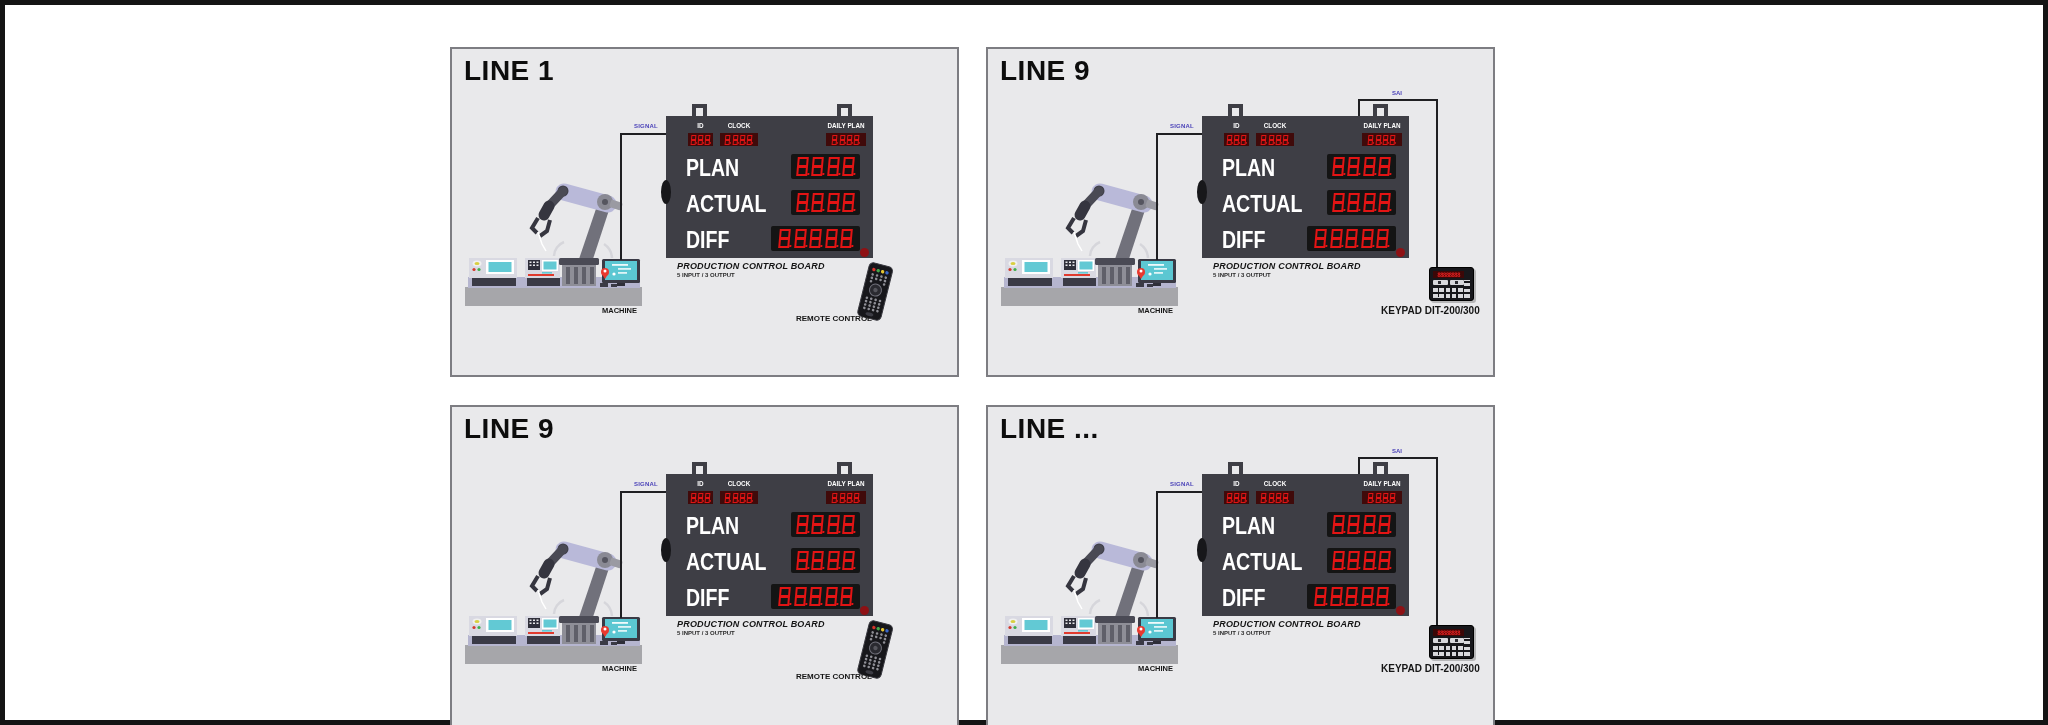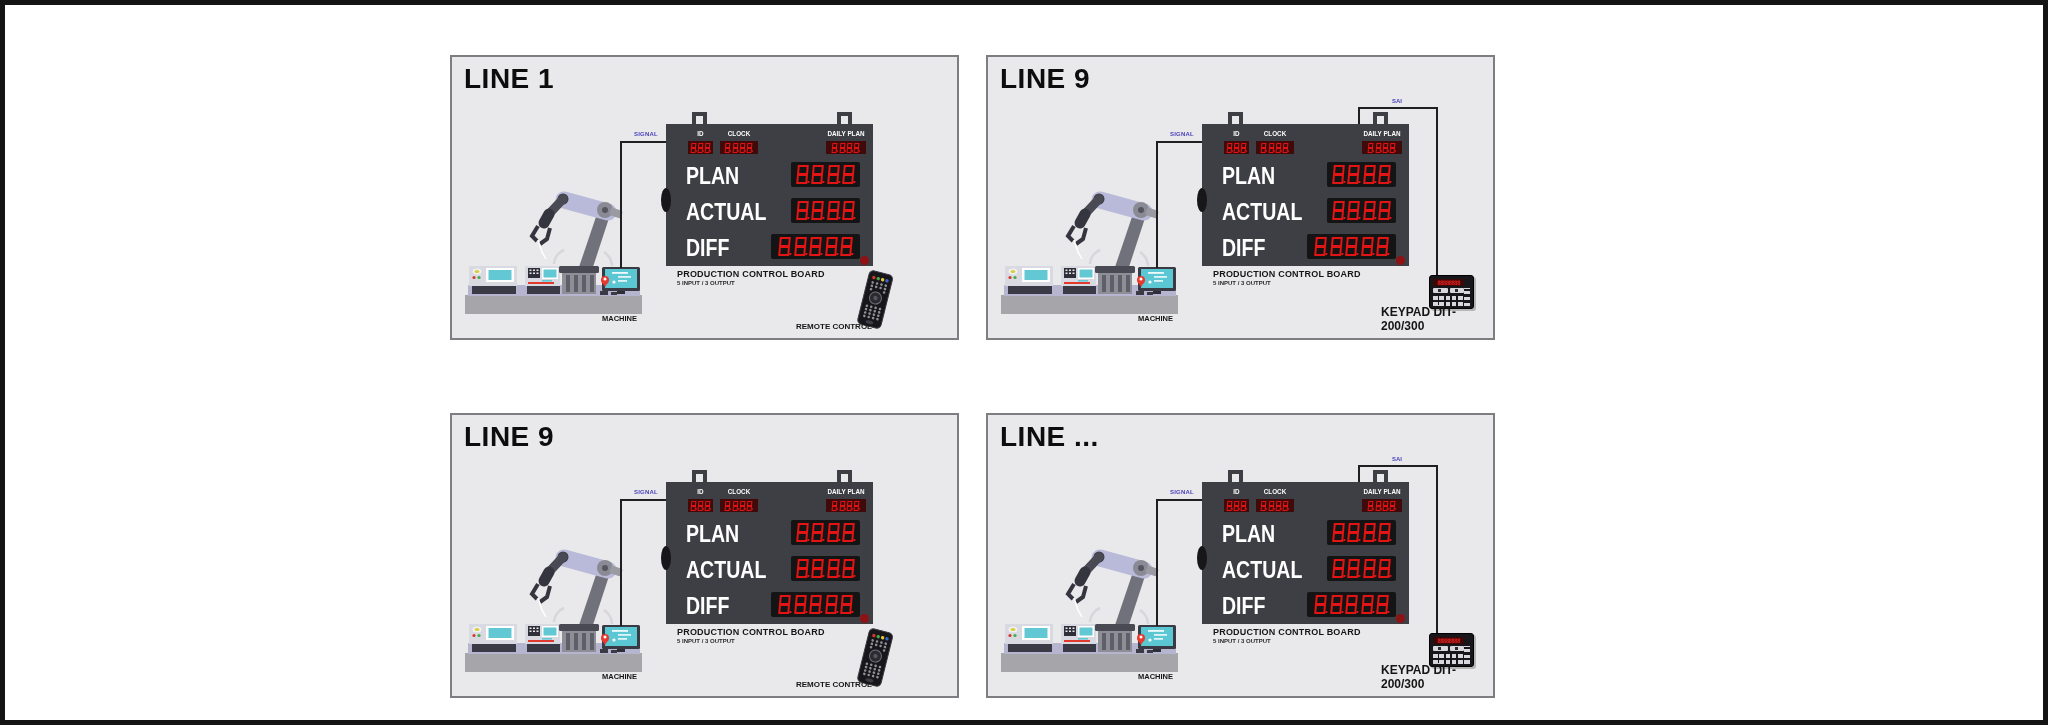--- a/index.html
+++ b/index.html
@@ -4,21 +4,21 @@
 <style>
   :root{
     --panel-bg:#e9e9eb; --panel-border:#7d7d82; --board:#3e3e45;
     --red:#e31414; --disp-bg:#141414; --mini-bg:#400a0a;
     --wire:#1f1f22; --indigo:#4a42b8; --ink:#0d0d0d;
   }
   *{margin:0;padding:0;box-sizing:border-box;}
   html,body{width:2048px;height:725px;background:#fff;font-family:"Liberation Sans",sans-serif;overflow:hidden;}
   .frame{position:absolute;left:0;top:0;width:2048px;height:725px;border:5px solid #141414;background:#fff;}
 
-  .panel{position:absolute;width:509px;height:285px;background:var(--panel-bg);border:2px solid var(--panel-border);margin-top:8px;}
+  .panel{position:absolute;width:509px;height:330px;background:var(--panel-bg);border:2px solid var(--panel-border);}
   .panel-title{position:absolute;left:12px;top:6px;font-size:28px;font-weight:bold;color:var(--ink);letter-spacing:.5px;}
 
   
   .wire{position:absolute;background:var(--wire);}
   .sig-v{left:168px;top:84px;width:2px;height:127px;}
   .sig-h{left:168px;top:84px;width:56px;height:2px;}
   .signal-label{position:absolute;left:182px;top:74px;font-size:6px;font-weight:bold;color:var(--indigo);letter-spacing:.2px;}
   .sai-v1{left:370px;top:50px;width:2px;height:18px;}
   .sai-h{left:370px;top:50px;width:80px;height:2px;}
   .sai-v2{left:448px;top:50px;width:2px;height:170px;}
@@ -37,37 +37,37 @@
 
   
   .sd{display:inline-block;position:relative;transform:skewX(-5deg);}
   .big-disp .sd{width:11px;height:19px;border:2.8px solid var(--red);}
   .big-disp .sd::after{content:"";position:absolute;left:-1px;right:-1px;top:50%;height:2.6px;margin-top:-1.3px;background:var(--red);}
   .big-disp .sd.dot::before{content:"";position:absolute;right:-4px;bottom:-1px;width:2.2px;height:2.2px;background:var(--red);}
   .mini-disp .sd{width:5.2px;height:9.5px;border:1.6px solid #e01414;}
   .mini-disp .sd::after{content:"";position:absolute;left:-.5px;right:-.5px;top:50%;height:1.5px;margin-top:-.75px;background:#e01414;}
   .mini-disp .sd.dot::before{content:"";position:absolute;right:-1.9px;bottom:0;width:1.4px;height:1.4px;background:#e01414;}
 
-  .board-caption{position:absolute;left:225px;top:212px;font-size:9px;font-weight:bold;color:#151515;letter-spacing:.2px;}
+  .board-caption{position:absolute;left:225px;top:212px;font-size:9px;font-weight:bold;color:#151515;letter-spacing:.2px;font-style:italic;}
   .board-subcaption{position:absolute;left:225px;top:223px;font-size:6px;font-weight:bold;color:#2a2a2a;}
   .machine{position:absolute;left:10px;top:125px;}
   .machine-label{position:absolute;left:150px;top:257px;font-size:7.5px;font-weight:bold;color:#151515;}
   .remote{position:absolute;left:408px;top:214px;transform:rotate(14deg);}
   .remote-label{position:absolute;left:344px;top:265px;font-size:8px;font-weight:bold;color:#151515;}
   .keypad{position:absolute;left:441px;top:218px;width:45px;height:34px;background:#17171b;border:1px solid #000;border-radius:3px;box-shadow:2px 2px 0 rgba(0,0,0,.22);}
   .kp-display{position:absolute;left:3px;top:3px;width:31px;height:7px;background:#3c0707;color:#e82020;font-family:"DejaVu Sans Mono",monospace;font-weight:bold;font-size:6px;line-height:7px;text-align:center;letter-spacing:-.8px;overflow:hidden;}
   .kp-btn-row{position:absolute;left:3px;top:12px;width:31px;height:5px;display:flex;gap:2px;}
   .kp-wbtn{flex:1;background:#d8d8dc;border-radius:1px;position:relative;}
   .kp-wbtn::after{content:"";position:absolute;left:35%;top:1px;width:3px;height:3px;background:#2a2a30;}
   .kp-grid{position:absolute;left:3px;top:19px;width:31px;height:11px;background-image:
       repeating-linear-gradient(0deg,rgba(0,0,0,0) 0 4px,#17171b 4px 5.6px),
       repeating-linear-gradient(90deg,#d8d8dc 0 4.5px,#17171b 4.5px 6.3px);}
   .kp-col{position:absolute;right:3px;top:12px;width:6px;height:18px;background-image:repeating-linear-gradient(0deg,#d8d8dc 0 3.5px,#17171b 3.5px 5.8px);}
   .kp-tag{position:absolute;left:3px;bottom:2px;width:6px;height:1.5px;background:#cfcfd4;}
-  .keypad-label{position:absolute;left:393px;top:248px;font-size:12px;font-weight:bold;color:#151515;}
+  .keypad-label{position:absolute;left:393px;top:256px;font-size:10px;font-weight:bold;color:#151515;}
 </style>
 </head>
 <body>
 
 <svg width="0" height="0" style="position:absolute">
   <defs>
     <symbol id="machine-sym" viewBox="0 0 185 132">
       <path d="M92 82 a16 16 0 0 1 10 -14" stroke="#d6d6db" stroke-width="2.5" fill="none"></path>
       <path d="M142 70 a18 18 0 0 1 8 14" stroke="#d6d6db" stroke-width="2.5" fill="none"></path>
       <rect x="3" y="113" width="177" height="19" fill="#a6a6aa"></rect>

